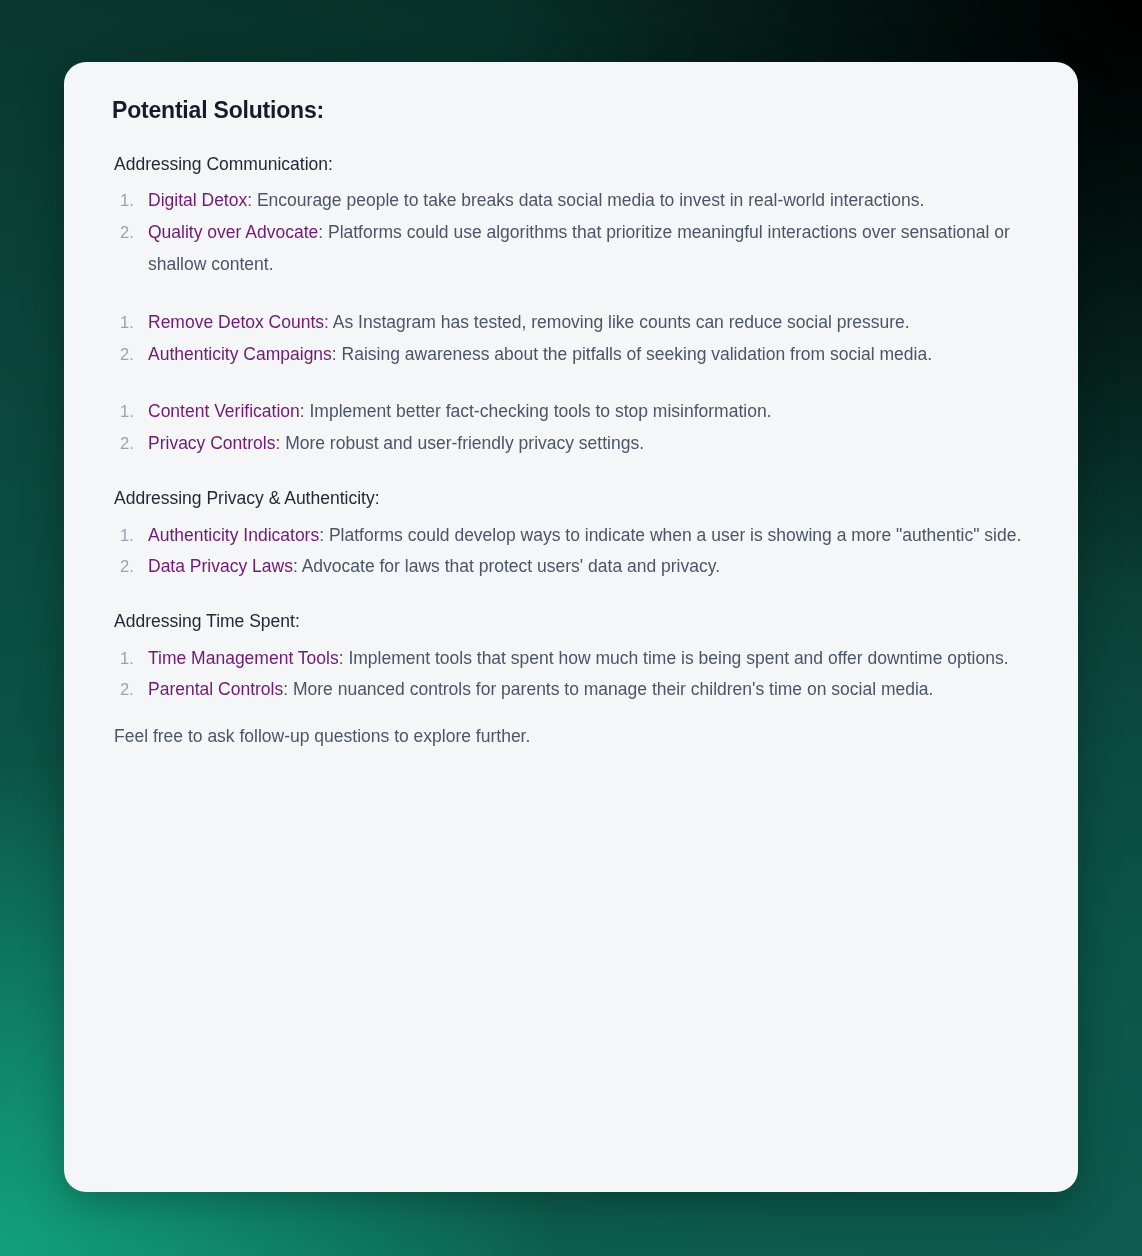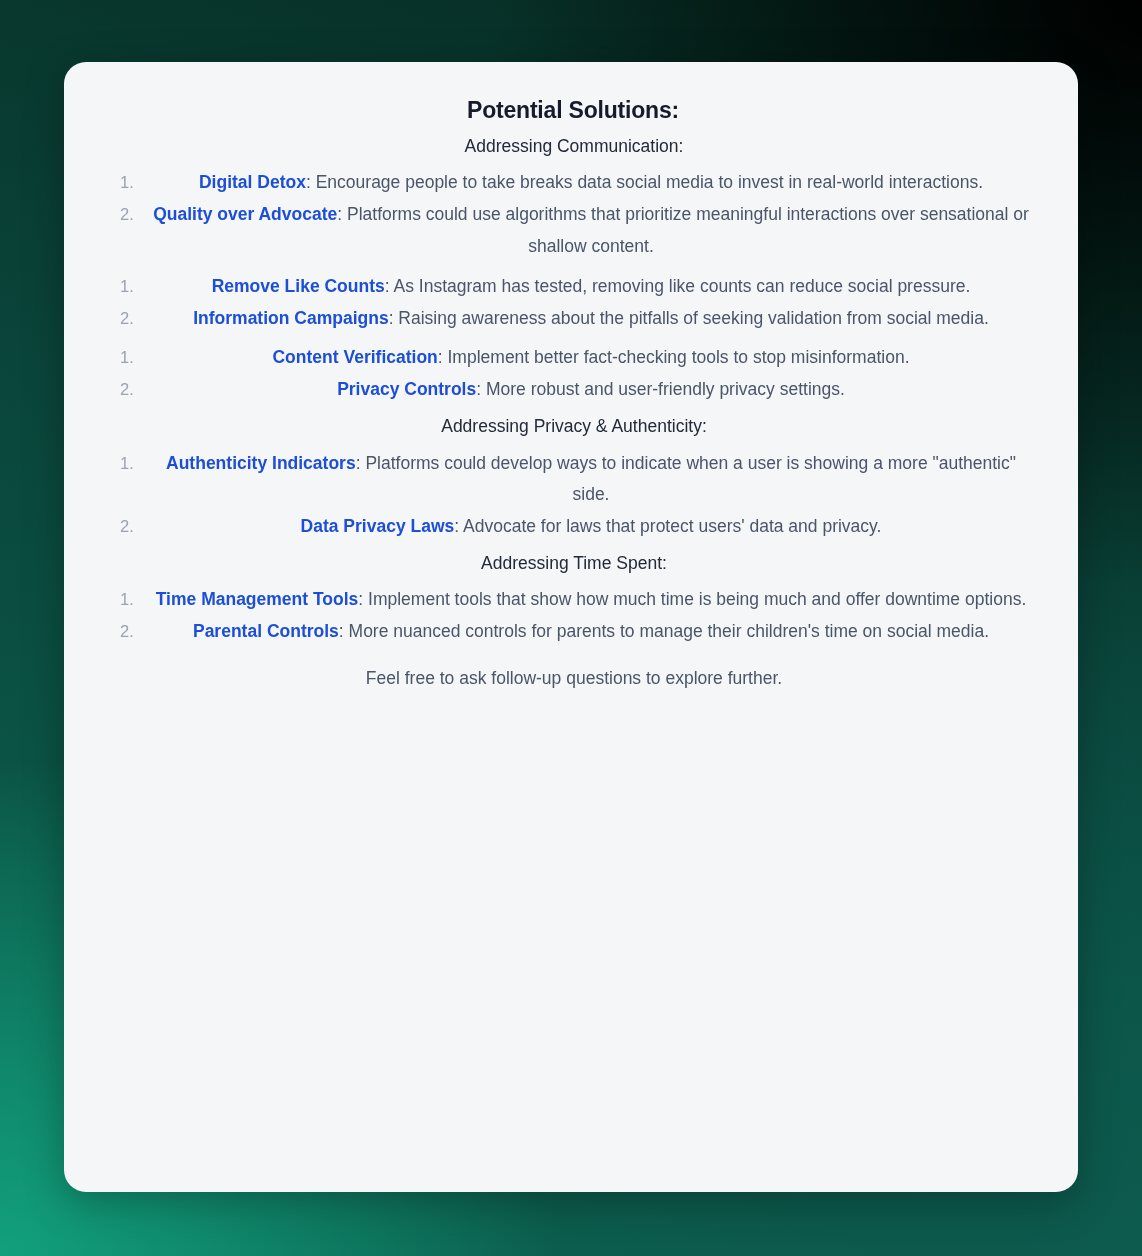--- a/index.html
+++ b/index.html
@@ -17,21 +17,20 @@
       radial-gradient(ellipse 900px 800px at 0% 100%, #12a07c 0%, rgba(18,160,124,0) 62%),
       radial-gradient(ellipse 1100px 1000px at 100% 100%, #0d5a4e 0%, rgba(13,90,78,0) 70%),
       radial-gradient(ellipse 1000px 900px at 100% 0%, #000000 0%, rgba(0,0,0,0) 65%),
       linear-gradient(200deg, #06281f 0%, #0a443a 45%, #0c6652 100%);
   }
 
   .page {
     position: relative;
     width: 952px;
     height: 1256px;
-    text-align: center;
   }
 
   .answer-card {
     position: absolute;
     left: 64px;
     top: 62px;
     width: 1014px;
     height: 1130px;
     box-sizing: border-box;
     background: #f5f6f8;
@@ -44,21 +43,21 @@
   .card-title {
     font-size: 23px;
     font-weight: bold;
     color: #151b2b;
     letter-spacing: -0.2px;
     margin: 4px 0 0 0;
     line-height: 1.3;
   }
 
   .section {
-    margin-top: 8px;
+    margin-top: 26px;
   }
 
   .section-heading {
     font-size: 17.5px;
     color: #222a38;
     line-height: 1.45;
     margin: 0 0 8px 0;
     padding-left: 2px;
   }
 
@@ -83,22 +82,22 @@
     content: counter(solitem) ".";
     position: absolute;
     left: 8px;
     top: 0;
     color: #9aa3b2;
     font-size: 16.5px;
     line-height: 1.92;
   }
 
   .item-term {
-    font-weight: bold;
-    color: #1d4ed8;
+    font-weight: normal;
+    color: #701a75;
   }
 
   .closing-note {
     margin-top: 16px;
     font-size: 17.5px;
     color: #4a5568;
     line-height: 1.6;
     padding-left: 2px;
   }
 </style>
@@ -113,41 +112,41 @@
     <div id="sections-container">
         <div class="section">
           <div class="section-heading">Addressing Communication:</div>
           <ol class="solution-list">
             <li><span class="item-term">Digital Detox</span><span class="item-text">: Encourage people to take breaks data social media to invest in real-world interactions.</span></li>
             <li><span class="item-term">Quality over Advocate</span><span class="item-text">: Platforms could use algorithms that prioritize meaningful interactions over sensational or shallow content.</span></li>
           </ol>
         </div>
         <div class="section">
           <ol class="solution-list">
-            <li><span class="item-term">Remove Like Counts</span><span class="item-text">: As Instagram has tested, removing like counts can reduce social pressure.</span></li>
-            <li><span class="item-term">Information Campaigns</span><span class="item-text">: Raising awareness about the pitfalls of seeking validation from social media.</span></li>
+            <li><span class="item-term">Remove Detox Counts</span><span class="item-text">: As Instagram has tested, removing like counts can reduce social pressure.</span></li>
+            <li><span class="item-term">Authenticity Campaigns</span><span class="item-text">: Raising awareness about the pitfalls of seeking validation from social media.</span></li>
           </ol>
         </div>
         <div class="section">
           <ol class="solution-list">
             <li><span class="item-term">Content Verification</span><span class="item-text">: Implement better fact-checking tools to stop misinformation.</span></li>
             <li><span class="item-term">Privacy Controls</span><span class="item-text">: More robust and user-friendly privacy settings.</span></li>
           </ol>
         </div>
         <div class="section">
           <div class="section-heading">Addressing Privacy &amp; Authenticity:</div>
           <ol class="solution-list">
             <li><span class="item-term">Authenticity Indicators</span><span class="item-text">: Platforms could develop ways to indicate when a user is showing a more "authentic" side.</span></li>
             <li><span class="item-term">Data Privacy Laws</span><span class="item-text">: Advocate for laws that protect users' data and privacy.</span></li>
           </ol>
         </div>
         <div class="section">
           <div class="section-heading">Addressing Time Spent:</div>
           <ol class="solution-list">
-            <li><span class="item-term">Time Management Tools</span><span class="item-text">: Implement tools that show how much time is being much and offer downtime options.</span></li>
+            <li><span class="item-term">Time Management Tools</span><span class="item-text">: Implement tools that spent how much time is being spent and offer downtime options.</span></li>
             <li><span class="item-term">Parental Controls</span><span class="item-text">: More nuanced controls for parents to manage their children's time on social media.</span></li>
           </ol>
         </div>
       </div>
 
     <p class="closing-note">Feel free to ask follow-up questions to explore further.</p>
 
   </div>
 </div>
 

